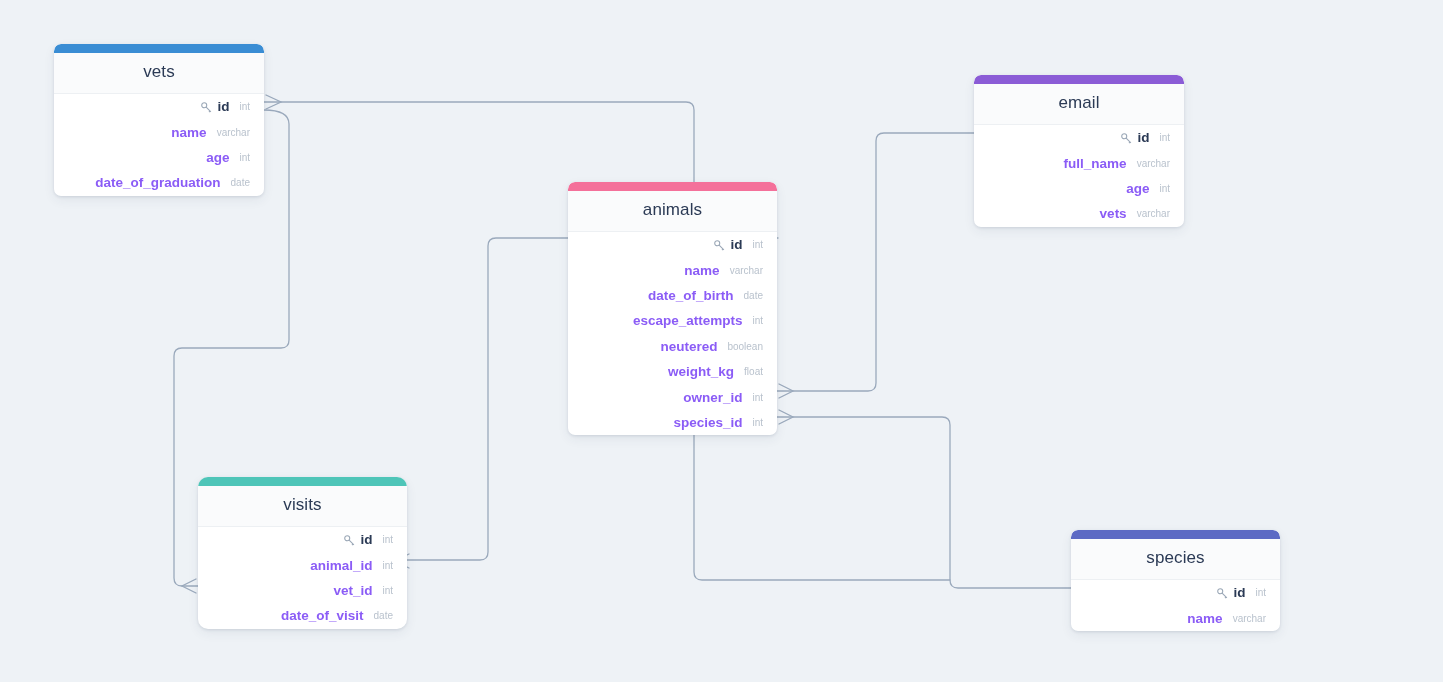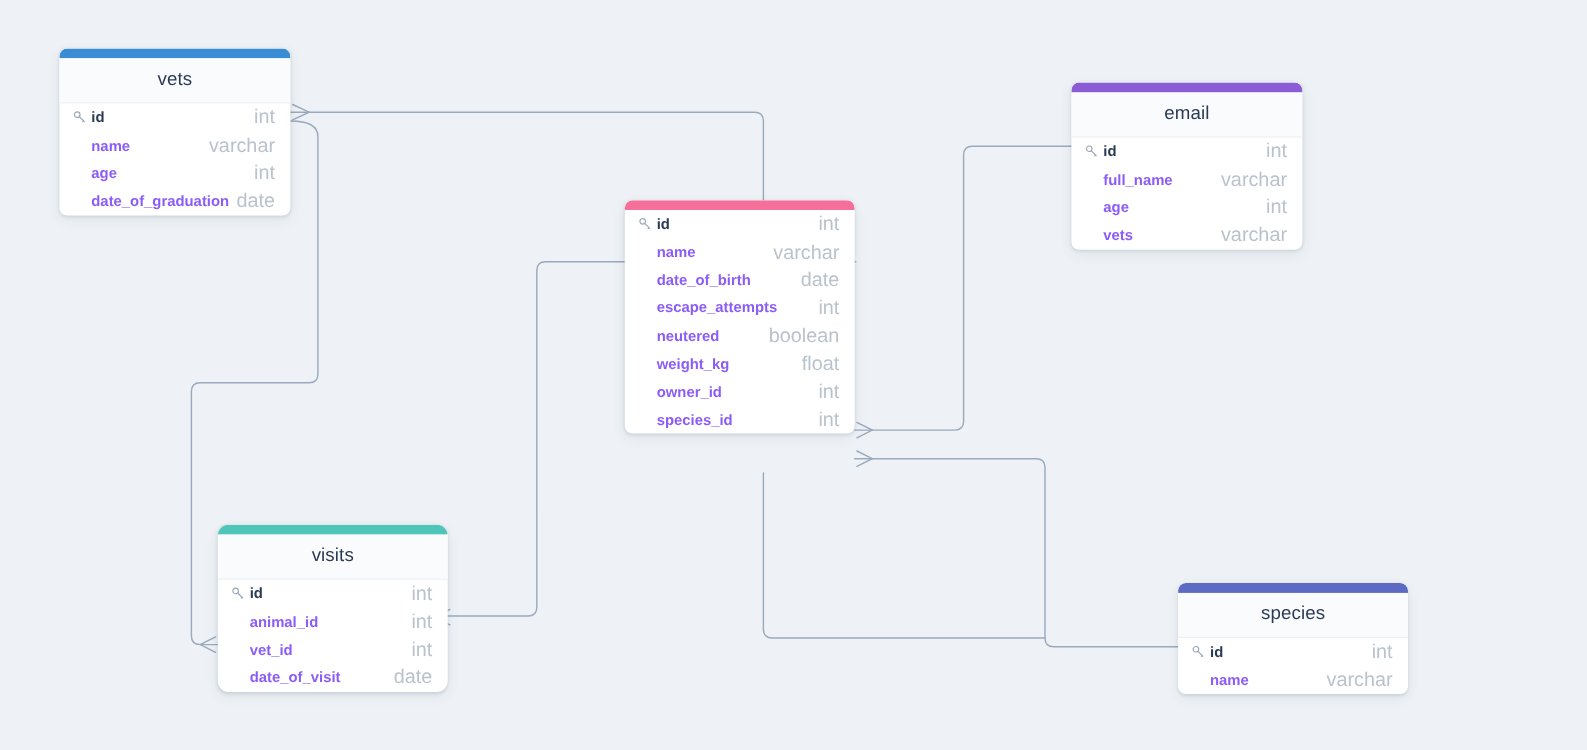--- a/index.html
+++ b/index.html
@@ -47,21 +47,21 @@
     font-size: 17px;
     color: #2b3a55;
     background: #fafbfc;
     padding: 9px 10px 11px 10px;
     border-bottom: 1px solid #edf0f3;
     letter-spacing: 0.1px;
   }
   .field-row {
     display: flex;
     align-items: center;
-    justify-content: space-between;
+    justify-content: flex-end;
     height: 25.4px;
     padding: 0 14px 0 12px;
     box-sizing: border-box;
   }
   .field-left {
     display: flex;
     align-items: center;
     gap: 4px;
     min-width: 0;
   }
@@ -81,21 +81,21 @@
     font-size: 13.5px;
     color: #8b5cf6;
     white-space: nowrap;
     font-weight: bold;
   }
   .field-row.pk .field-name {
     color: #2b3a55;
     font-weight: bold;
   }
   .field-type {
-    font-size: 18px;
+    font-size: 10px;
     color: #b9c2cd;
     white-space: nowrap;
     padding-left: 10px;
   }
 </style>
 </head>
 <body>
 
 <div id="canvas">
 
@@ -216,20 +216,21 @@
           <span class="key-spacer"></span>
           <span class="field-name">vets</span>
         </span>
         <span class="field-type">varchar</span>
       </div>
     </div>
   </div>
 
   <div class="table-node" style="left:568px; top:182px; width:209px;">
     <div class="table-accent" style="background:#f4709a;"></div>
+    <div class="table-title">animals</div>
     <div>
       <div class="field-row pk">
         <span class="field-left">
           <span class="key-icon">
             <svg viewBox="0 0 16 16" width="13" height="13" fill="none" stroke="currentColor" stroke-width="1.3">
               <circle cx="5.2" cy="5.2" r="3.1"></circle>
                 <path d="M7.5 7.5 L13.4 13.4"></path>
                 <path d="M11 13.6 L12.2 12.4"></path>
             </svg>
           </span>

